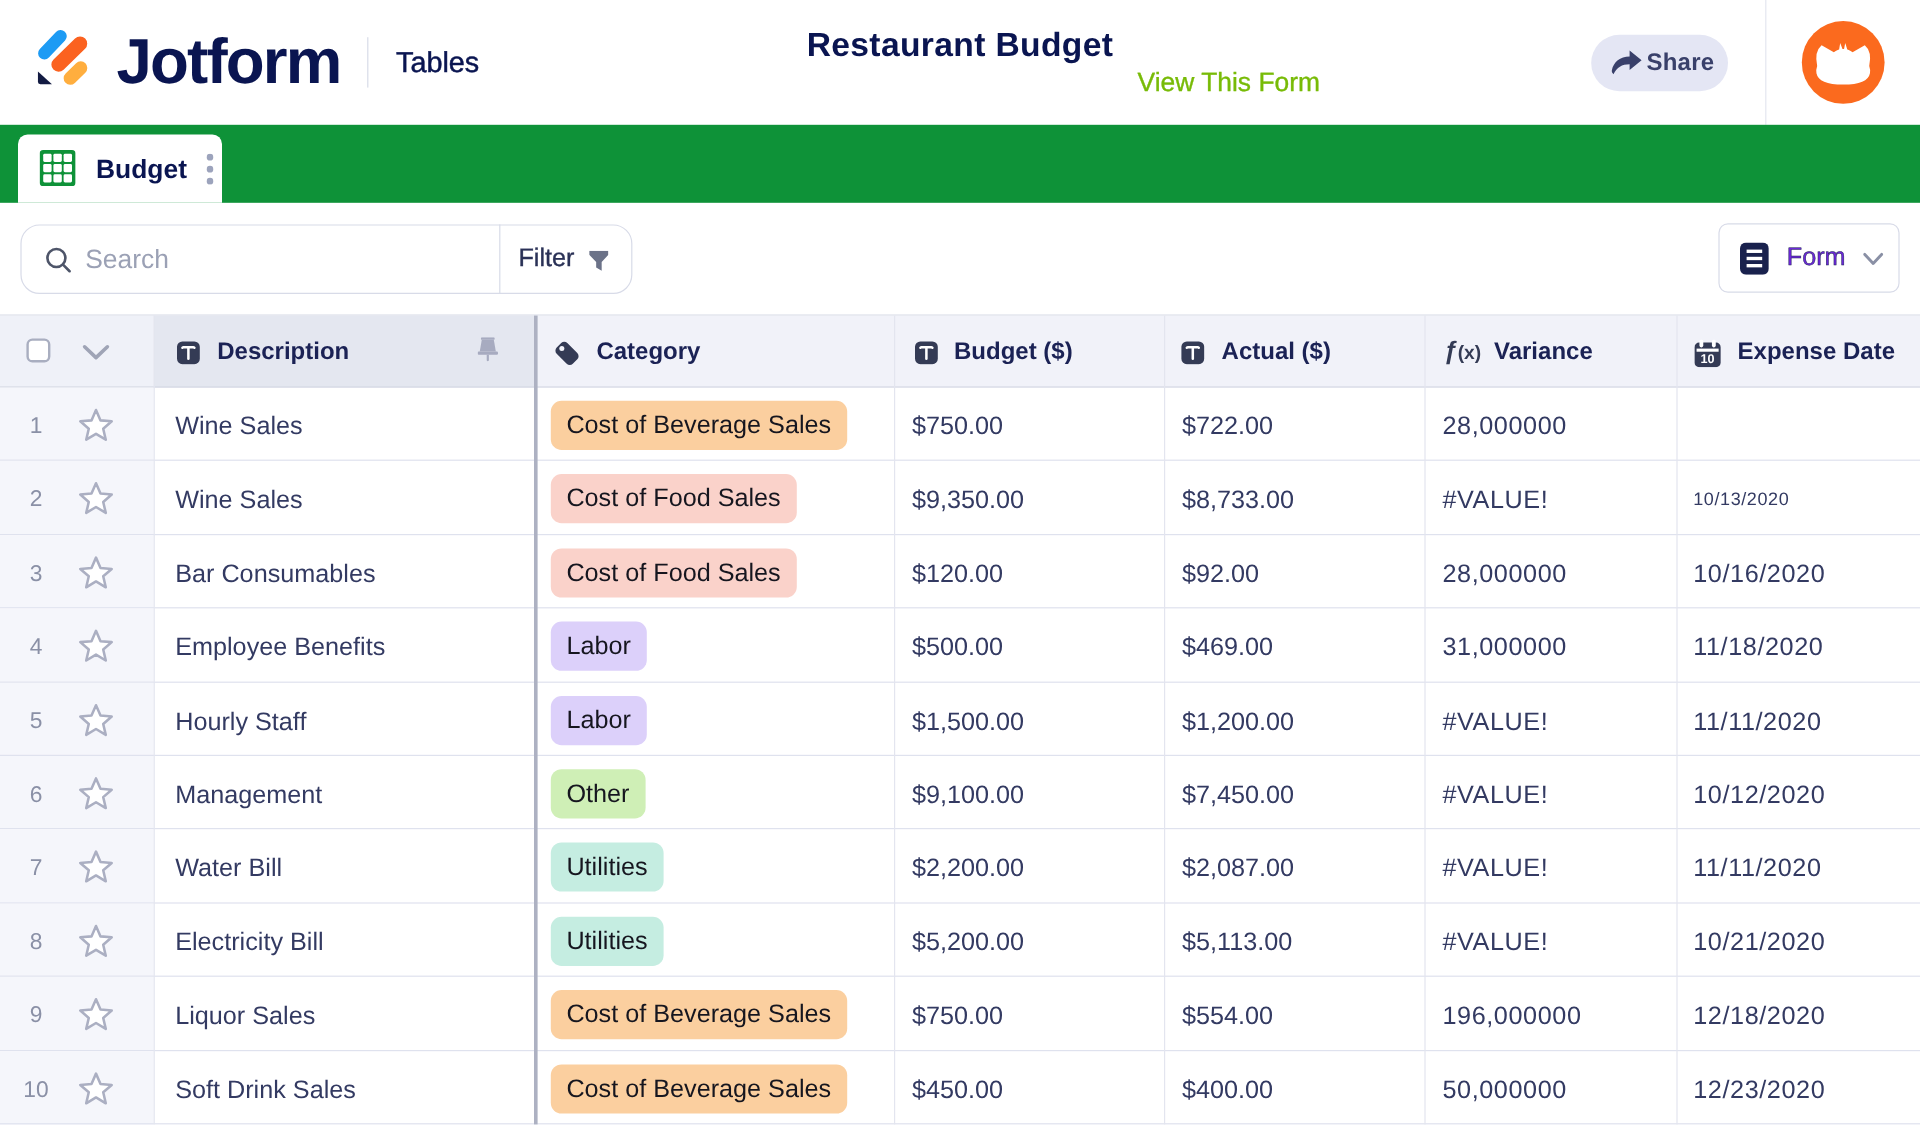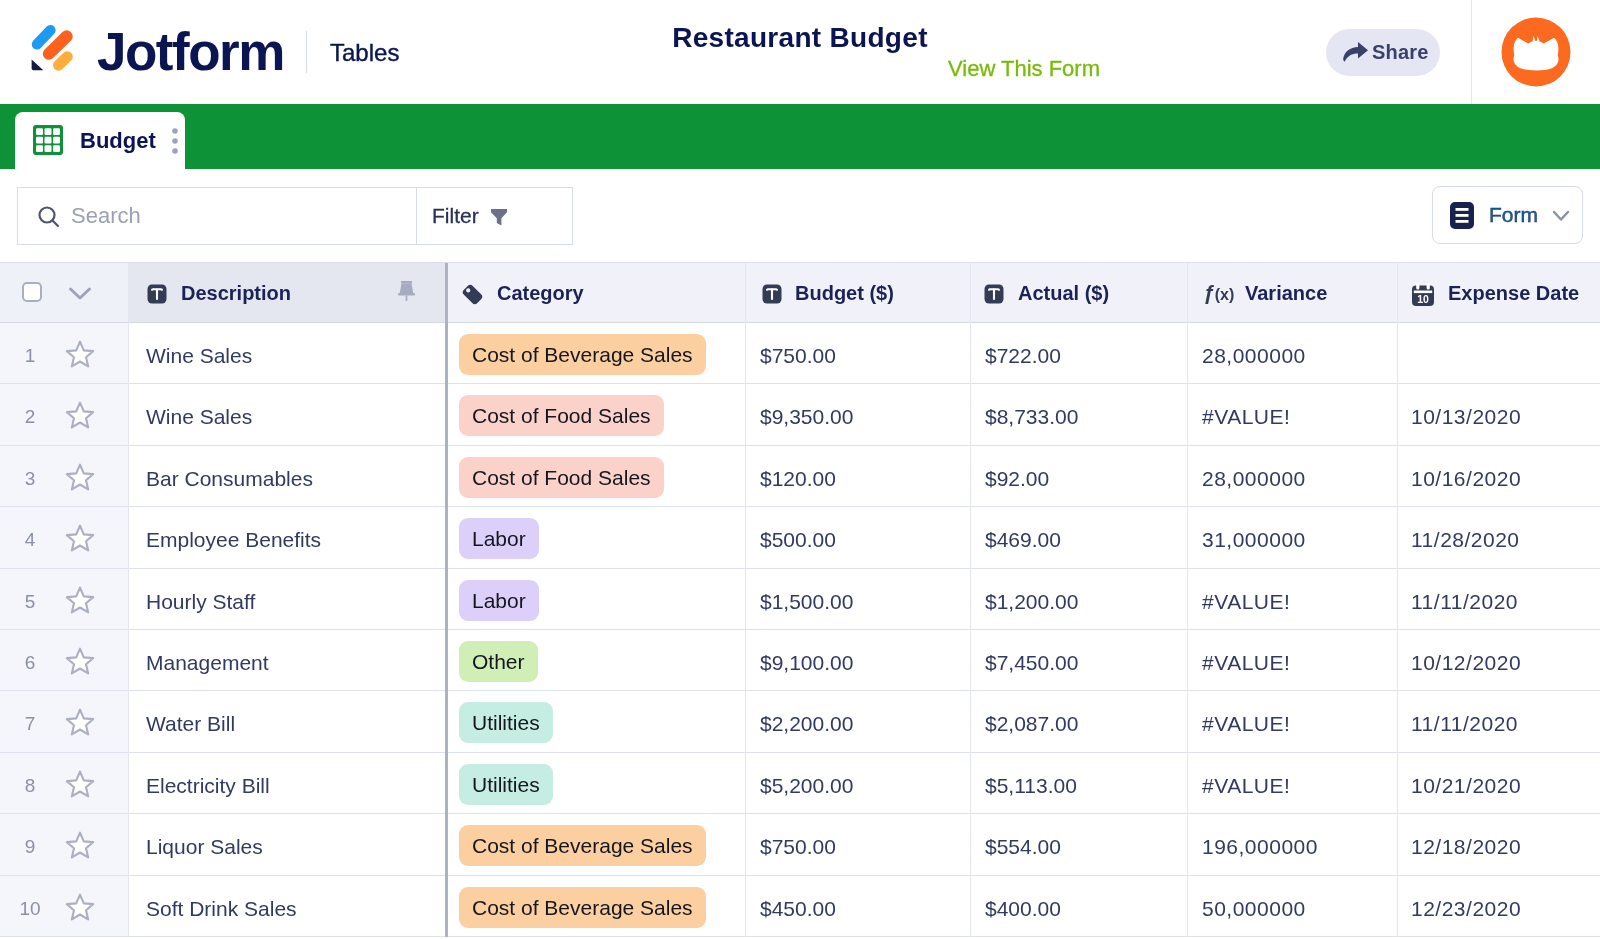--- a/index.html
+++ b/index.html
@@ -57,40 +57,40 @@
     </g>
   </svg>
   <div style="position:absolute;left:65px;top:0;height:57px;line-height:57px;font-size:22px;font-weight:bold;color:#0A1551">Budget</div>
   <svg width="6" height="26" style="position:absolute;left:157px;top:16px">
       <circle cx="3" cy="3" r="2.8" fill="#9CA3BC"></circle>
       <circle cx="3" cy="13" r="2.8" fill="#9CA3BC"></circle>
       <circle cx="3" cy="23" r="2.8" fill="#9CA3BC"></circle>
     </svg>
 </div>
 
-<div style="position:absolute;left:17px;top:187px;width:556px;height:58px;border:1px solid #D8DBE8;border-radius:0">
+<div style="position:absolute;left:17px;top:187px;width:510px;height:58px;border:1px solid #D8DBE8;border-radius:16px">
   <svg width="24" height="24" viewBox="0 0 24 24" style="position:absolute;left:19px;top:17px">
       <circle cx="10" cy="10" r="7.5" fill="none" stroke="#4E5569" stroke-width="2.2"></circle>
       <line x1="15.5" y1="15.5" x2="21" y2="21" stroke="#4E5569" stroke-width="2.2" stroke-linecap="round"></line>
     </svg>
   <div style="position:absolute;left:53px;top:0;height:56px;line-height:56px;font-size:22px;color:#9BA1B5">Search</div>
   <div style="position:absolute;left:398px;top:-1px;width:1px;height:58px;background:#D8DBE8"></div>
   <div style="position:absolute;left:414px;top:0;height:56px;line-height:56px;font-size:21px;color:#2A3156;-webkit-text-stroke:0.3px #2A3156">Filter</div>
   <svg width="16" height="17" viewBox="0 0 16 17" style="position:absolute;left:473px;top:21px">
       <path d="M0 0 L16 0 L16 3.2 L10.4 9.3 L10.4 16.6 L5.8 13.9 L5.8 9.3 L0 3.2 Z" fill="#6B7288"></path>
     </svg>
 </div>
 <div style="position:absolute;left:1432px;top:186px;width:151px;height:58px;border:1px solid #D8DBE8;border-radius:8px">
   <svg width="24" height="27" viewBox="0 0 24 27" style="position:absolute;left:17px;top:15px">
       <rect x="0" y="0" width="24" height="27" rx="5" fill="#19214D"></rect>
       <rect x="5.5" y="6" width="13" height="2.8" fill="#fff"></rect>
       <rect x="5.5" y="12" width="13" height="2.8" fill="#fff"></rect>
       <rect x="5.5" y="18" width="13" height="2.8" fill="#fff"></rect>
     </svg>
-  <div style="position:absolute;left:56px;top:0;height:56px;line-height:56px;font-size:21px;color:#0369a1;-webkit-text-stroke:0.4px #19214D">Form</div>
+  <div style="position:absolute;left:56px;top:0;height:56px;line-height:56px;font-size:21px;color:#6d28d9;-webkit-text-stroke:0.4px #19214D">Form</div>
   <svg width="18" height="12" viewBox="0 0 18 12" style="position:absolute;left:119px;top:23px">
       <polyline points="2,2 9,9.5 16,2" fill="none" stroke="#8A90A5" stroke-width="2.4" stroke-linecap="round" stroke-linejoin="round"></polyline>
     </svg>
 </div>
 
 <div style="position:absolute;left:0;top:263px;width:1600px;height:60px">
   <div style="position:absolute;left:0;top:0;width:128px;height:60px;background:#EFF1F8"></div>
   <div style="position:absolute;left:128px;top:0;width:320px;height:60px;background:#E4E7F0"></div>
   <div style="position:absolute;left:448px;top:0;width:1152px;height:60px;background:#F1F2F9"></div>
   <div style="position:absolute;left:22px;top:19px;width:20px;height:20px;background:#fff;border:2.5px solid #A9AEC0;border-radius:5px"></div>
@@ -162,21 +162,21 @@
 <div style="position:absolute;left:0;top:0;width:128px;height:62px;background:#F5F6FB"></div>
 <div style="position:absolute;left:14px;top:2px;width:32px;height:62px;line-height:62px;text-align:center;font-size:19px;color:#8A90A6">2</div>
 <svg width="34" height="34" viewBox="0 0 24 24" style="position:absolute;left:63px;top:15px">
       <path d="M12 2.6l2.65 6.1 6.6.55-5 4.35 1.5 6.45L12 16.6l-5.75 3.45 1.5-6.45-5-4.35 6.6-.55z" fill="#fff" stroke="#ABAFC2" stroke-width="1.5" stroke-linejoin="round"></path>
     </svg>
 <div style="position:absolute;left:146px;top:2px;height:62px;line-height:62px;font-size:21px;color:#333A62">Wine Sales</div>
 <div style="position:absolute;left:459px;top:11px;height:41px;line-height:41px;padding:0 13px;border-radius:9px;font-size:21px;color:#16161F;background:#FAD2CA">Cost of Food Sales</div>
 <div style="position:absolute;left:760px;top:2px;height:62px;line-height:62px;font-size:21px;color:#333A62">$9,350.00</div>
 <div style="position:absolute;left:985px;top:2px;height:62px;line-height:62px;font-size:21px;color:#333A62">$8,733.00</div>
 <div style="position:absolute;left:1202px;top:2px;height:62px;line-height:62px;font-size:21px;letter-spacing:0.5px;color:#333A62">#VALUE!</div>
-<div style="position:absolute;left:1411px;top:2px;height:62px;line-height:62px;font-size:21px;letter-spacing:0.5px;color:#333A62">10/13/2020</div>
+<div style="position:absolute;left:1411px;top:2px;height:62px;line-height:62px;font-size:15px;letter-spacing:0.5px;color:#333A62">10/13/2020</div>
 <div style="position:absolute;left:0;bottom:0;width:1600px;height:1px;background:#DFE2EE"></div>
 </div>
 <div style="position:absolute;left:0;top:446px;width:1600px;height:61px">
 <div style="position:absolute;left:0;top:0;width:128px;height:61px;background:#F5F6FB"></div>
 <div style="position:absolute;left:14px;top:2px;width:32px;height:61px;line-height:61px;text-align:center;font-size:19px;color:#8A90A6">3</div>
 <svg width="34" height="34" viewBox="0 0 24 24" style="position:absolute;left:63px;top:15px">
       <path d="M12 2.6l2.65 6.1 6.6.55-5 4.35 1.5 6.45L12 16.6l-5.75 3.45 1.5-6.45-5-4.35 6.6-.55z" fill="#fff" stroke="#ABAFC2" stroke-width="1.5" stroke-linejoin="round"></path>
     </svg>
 <div style="position:absolute;left:146px;top:2px;height:61px;line-height:61px;font-size:21px;color:#333A62">Bar Consumables</div>
 <div style="position:absolute;left:459px;top:11px;height:41px;line-height:41px;padding:0 13px;border-radius:9px;font-size:21px;color:#16161F;background:#FAD2CA">Cost of Food Sales</div>
@@ -190,21 +190,21 @@
 <div style="position:absolute;left:0;top:0;width:128px;height:62px;background:#F5F6FB"></div>
 <div style="position:absolute;left:14px;top:2px;width:32px;height:62px;line-height:62px;text-align:center;font-size:19px;color:#8A90A6">4</div>
 <svg width="34" height="34" viewBox="0 0 24 24" style="position:absolute;left:63px;top:15px">
       <path d="M12 2.6l2.65 6.1 6.6.55-5 4.35 1.5 6.45L12 16.6l-5.75 3.45 1.5-6.45-5-4.35 6.6-.55z" fill="#fff" stroke="#ABAFC2" stroke-width="1.5" stroke-linejoin="round"></path>
     </svg>
 <div style="position:absolute;left:146px;top:2px;height:62px;line-height:62px;font-size:21px;color:#333A62">Employee Benefits</div>
 <div style="position:absolute;left:459px;top:11px;height:41px;line-height:41px;padding:0 13px;border-radius:9px;font-size:21px;color:#16161F;background:#DCD0FA">Labor</div>
 <div style="position:absolute;left:760px;top:2px;height:62px;line-height:62px;font-size:21px;color:#333A62">$500.00</div>
 <div style="position:absolute;left:985px;top:2px;height:62px;line-height:62px;font-size:21px;color:#333A62">$469.00</div>
 <div style="position:absolute;left:1202px;top:2px;height:62px;line-height:62px;font-size:21px;letter-spacing:0.5px;color:#333A62">31,000000</div>
-<div style="position:absolute;left:1411px;top:2px;height:62px;line-height:62px;font-size:21px;letter-spacing:0.5px;color:#333A62">11/28/2020</div>
+<div style="position:absolute;left:1411px;top:2px;height:62px;line-height:62px;font-size:21px;letter-spacing:0.5px;color:#333A62">11/18/2020</div>
 <div style="position:absolute;left:0;bottom:0;width:1600px;height:1px;background:#DFE2EE"></div>
 </div>
 <div style="position:absolute;left:0;top:569px;width:1600px;height:61px">
 <div style="position:absolute;left:0;top:0;width:128px;height:61px;background:#F5F6FB"></div>
 <div style="position:absolute;left:14px;top:2px;width:32px;height:61px;line-height:61px;text-align:center;font-size:19px;color:#8A90A6">5</div>
 <svg width="34" height="34" viewBox="0 0 24 24" style="position:absolute;left:63px;top:15px">
       <path d="M12 2.6l2.65 6.1 6.6.55-5 4.35 1.5 6.45L12 16.6l-5.75 3.45 1.5-6.45-5-4.35 6.6-.55z" fill="#fff" stroke="#ABAFC2" stroke-width="1.5" stroke-linejoin="round"></path>
     </svg>
 <div style="position:absolute;left:146px;top:2px;height:61px;line-height:61px;font-size:21px;color:#333A62">Hourly Staff</div>
 <div style="position:absolute;left:459px;top:11px;height:41px;line-height:41px;padding:0 13px;border-radius:9px;font-size:21px;color:#16161F;background:#DCD0FA">Labor</div>

